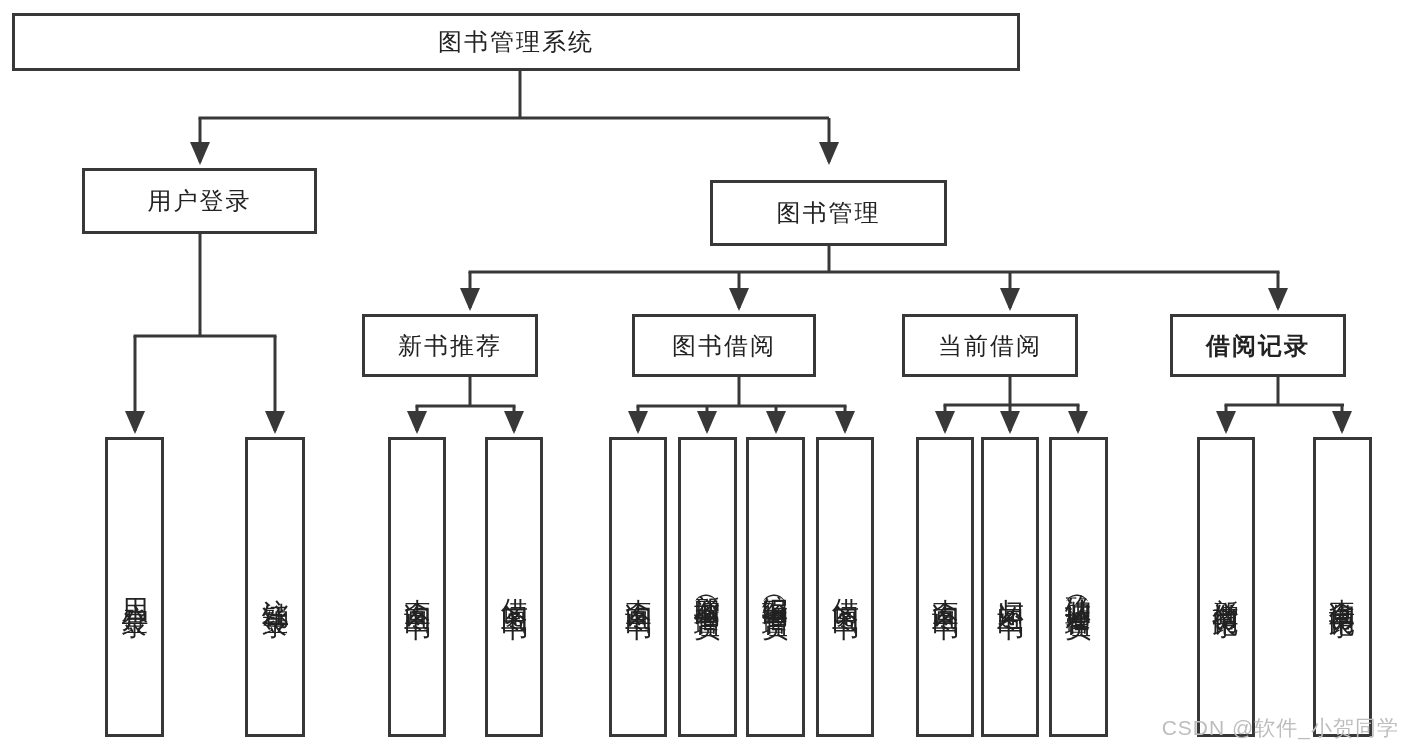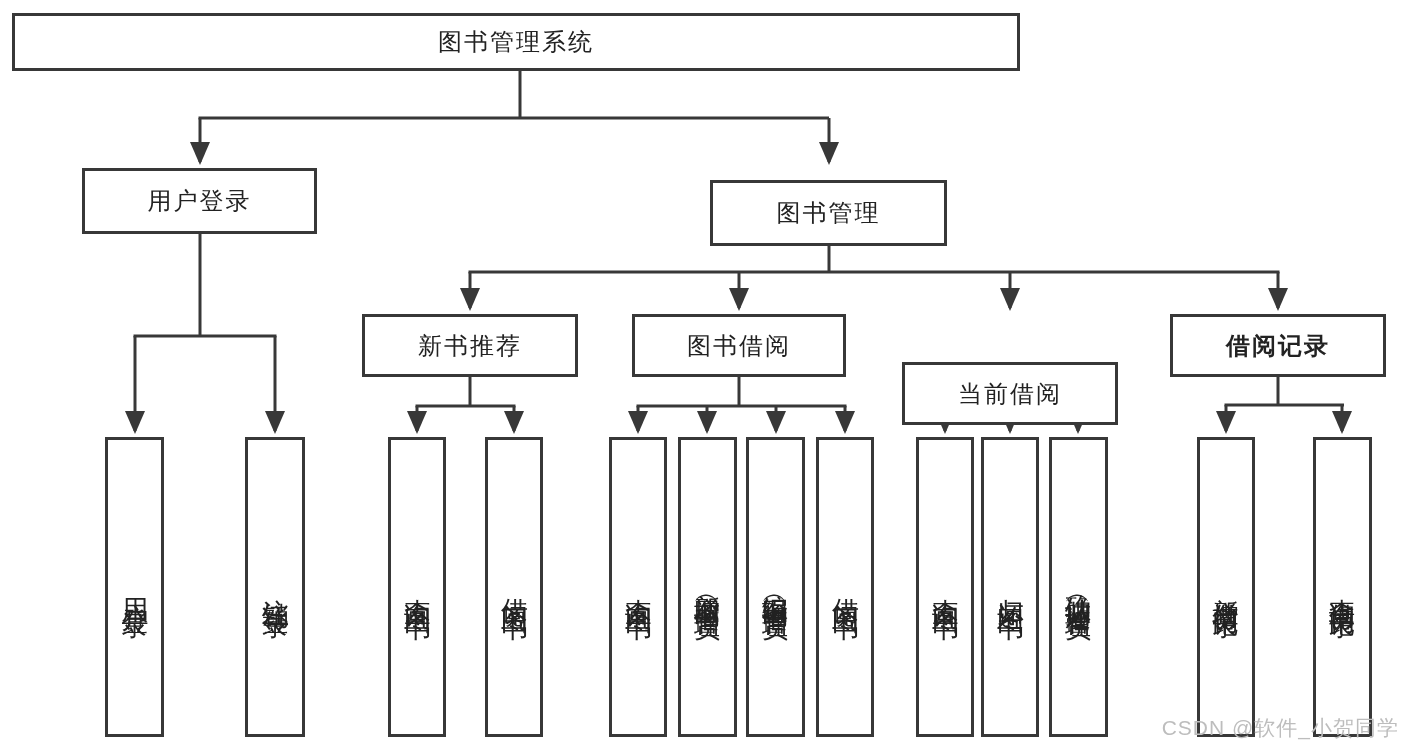--- a/index.html
+++ b/index.html
@@ -28,24 +28,24 @@
     z-index:2;
   }
   .hnode{
     font-size:24px;
     letter-spacing:2px;
     text-align:left;
   }
   .root{left:12px;top:13px;width:1008px;height:58px;}
   .n-user-login{left:82px;top:168px;width:235px;height:66px;}
   .n-book-mgmt{left:710px;top:180px;width:237px;height:66px;}
-  .l3{top:314px;height:63px;width:216px;}
+  .l3{top:314px;height:63px;width:176px;}
   .n-newbook{left:362px;}
-  .n-borrow{left:632px;width:214px;}
-  .n-current{left:902px;margin-top:48px;}
+  .n-borrow{left:632px;width:184px;}
+  .n-current{left:902px;}
   .n-records{left:1170px;font-weight:bold;}
   .vnode{
     top:437px;height:300px;
   }
   .vnode span{
     writing-mode:vertical-rl;
     text-orientation:mixed;
     font-size:27px;
     line-height:1;
     letter-spacing:5px;

